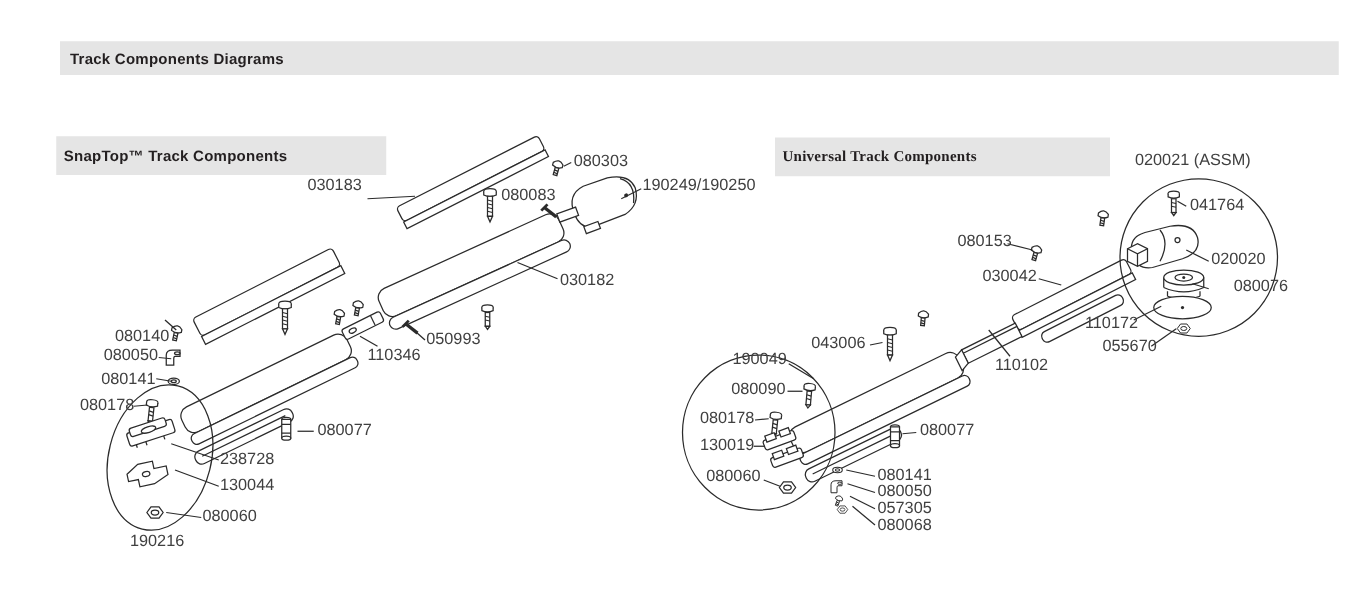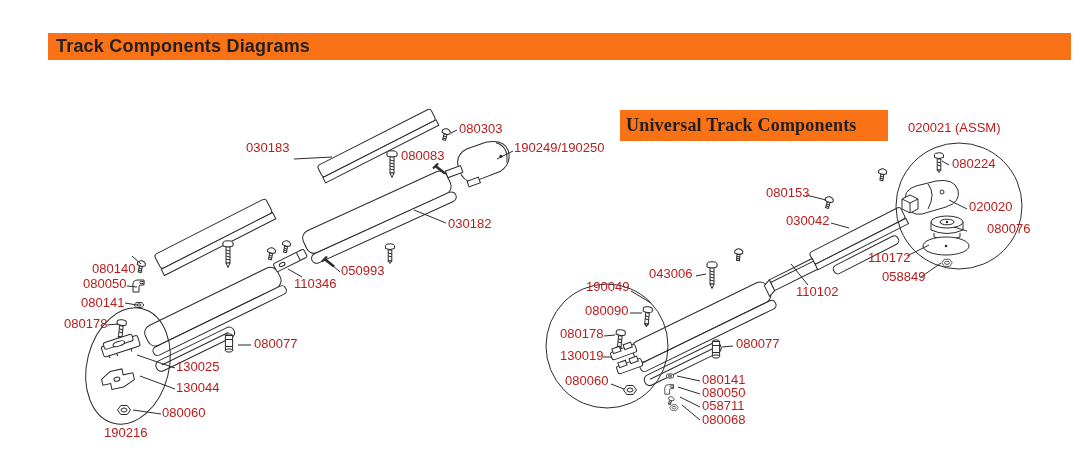--- a/index.html
+++ b/index.html
@@ -1,23 +1,23 @@
 <!DOCTYPE html>
 <html><head>
 <meta charset="utf-8">
 <style>
   html,body{margin:0;padding:0;background:#fff;}
   .canvas{position:relative;width:1080px;height:474px;background:#fff;overflow:hidden;
           font-family:"Liberation Sans", sans-serif;color:#231f20;}
-  .bar{position:absolute;background:#f97316;font-weight:bold;font-size:18px;
+  .bar{position:absolute;background:#e5e5e5;font-weight:bold;font-size:12px;
        letter-spacing:.2px;color:#231f20;display:flex;align-items:center;}
   .bar.main{left:48px;top:33px;width:1015px;height:27px;padding-left:8px;}
   .bar.sub1{left:45px;top:109px;width:258px;height:31px;padding-left:6px;}
   .bar.sub2{left:620px;top:110px;width:262px;height:31px;padding-left:6px;font-family:Liberation Serif, serif;}
-  .plabel{position:absolute;font-size:13px;line-height:14px;white-space:nowrap;color:#b91c1c;}
+  .plabel{position:absolute;font-size:13px;line-height:14px;white-space:nowrap;color:#404040;}
   svg.art{position:absolute;left:0;top:0;width:1080px;height:474px;}
   svg .ln{stroke:#2b2b2b;stroke-width:1;fill:none;}
   svg .sh{stroke:#2b2b2b;stroke-width:1;fill:#fff;}
 </style>
 </head>
 <body>
 
 <div class="canvas">
 
   <svg class="art" viewBox="0 0 1080 474">
@@ -230,53 +230,54 @@
       <line x1="700" y1="420" x2="682" y2="405"></line>
       <line x1="949" y1="165" x2="942" y2="161"></line>
       <line x1="967" y1="209" x2="949" y2="200"></line>
       <line x1="967" y1="231" x2="954" y2="227"></line>
       <line x1="907" y1="256" x2="929" y2="245"></line>
       <line x1="921" y1="277" x2="941" y2="263"></line>
     </g>
   </svg>
 
   <div class="bar main">Track Components Diagrams</div>
+  <div class="bar sub1">SnapTop™ Track Components</div>
   <div class="bar sub2">Universal Track Components</div>
 
   <span class="plabel" style="left:246px;top:141px">030183</span>
   <span class="plabel" style="left:459px;top:122px">080303</span>
   <span class="plabel" style="left:401px;top:149px">080083</span>
   <span class="plabel" style="left:514px;top:141px">190249/190250</span>
   <span class="plabel" style="left:448px;top:217px">030182</span>
   <span class="plabel" style="left:92px;top:262px">080140</span>
   <span class="plabel" style="left:83px;top:277px">080050</span>
   <span class="plabel" style="left:81px;top:296px">080141</span>
   <span class="plabel" style="left:64px;top:317px">080178</span>
-  <span class="plabel" style="left:176px;top:360px">130025</span>
+  <span class="plabel" style="left:176px;top:360px">238728</span>
   <span class="plabel" style="left:176px;top:381px">130044</span>
   <span class="plabel" style="left:162px;top:406px">080060</span>
   <span class="plabel" style="left:104px;top:426px">190216</span>
   <span class="plabel" style="left:254px;top:337px">080077</span>
   <span class="plabel" style="left:294px;top:277px">110346</span>
   <span class="plabel" style="left:341px;top:264px">050993</span>
 
   <span class="plabel" style="left:908px;top:121px">020021 (ASSM)</span>
-  <span class="plabel" style="left:952px;top:157px">080224</span>
+  <span class="plabel" style="left:952px;top:157px">041764</span>
   <span class="plabel" style="left:969px;top:200px">020020</span>
   <span class="plabel" style="left:987px;top:222px">080076</span>
   <span class="plabel" style="left:868px;top:251px">110172</span>
-  <span class="plabel" style="left:882px;top:270px">058849</span>
+  <span class="plabel" style="left:882px;top:270px">055670</span>
   <span class="plabel" style="left:766px;top:186px">080153</span>
   <span class="plabel" style="left:786px;top:214px">030042</span>
   <span class="plabel" style="left:649px;top:267px">043006</span>
   <span class="plabel" style="left:796px;top:285px">110102</span>
   <span class="plabel" style="left:586px;top:280px">190049</span>
   <span class="plabel" style="left:585px;top:304px">080090</span>
   <span class="plabel" style="left:560px;top:327px">080178</span>
   <span class="plabel" style="left:560px;top:349px">130019</span>
   <span class="plabel" style="left:565px;top:374px">080060</span>
   <span class="plabel" style="left:736px;top:337px">080077</span>
   <span class="plabel" style="left:702px;top:373px">080141</span>
   <span class="plabel" style="left:702px;top:386px">080050</span>
-  <span class="plabel" style="left:702px;top:399px">058711</span>
+  <span class="plabel" style="left:702px;top:399px">057305</span>
   <span class="plabel" style="left:702px;top:413px">080068</span>
 
 </div>
 
 </body></html>

